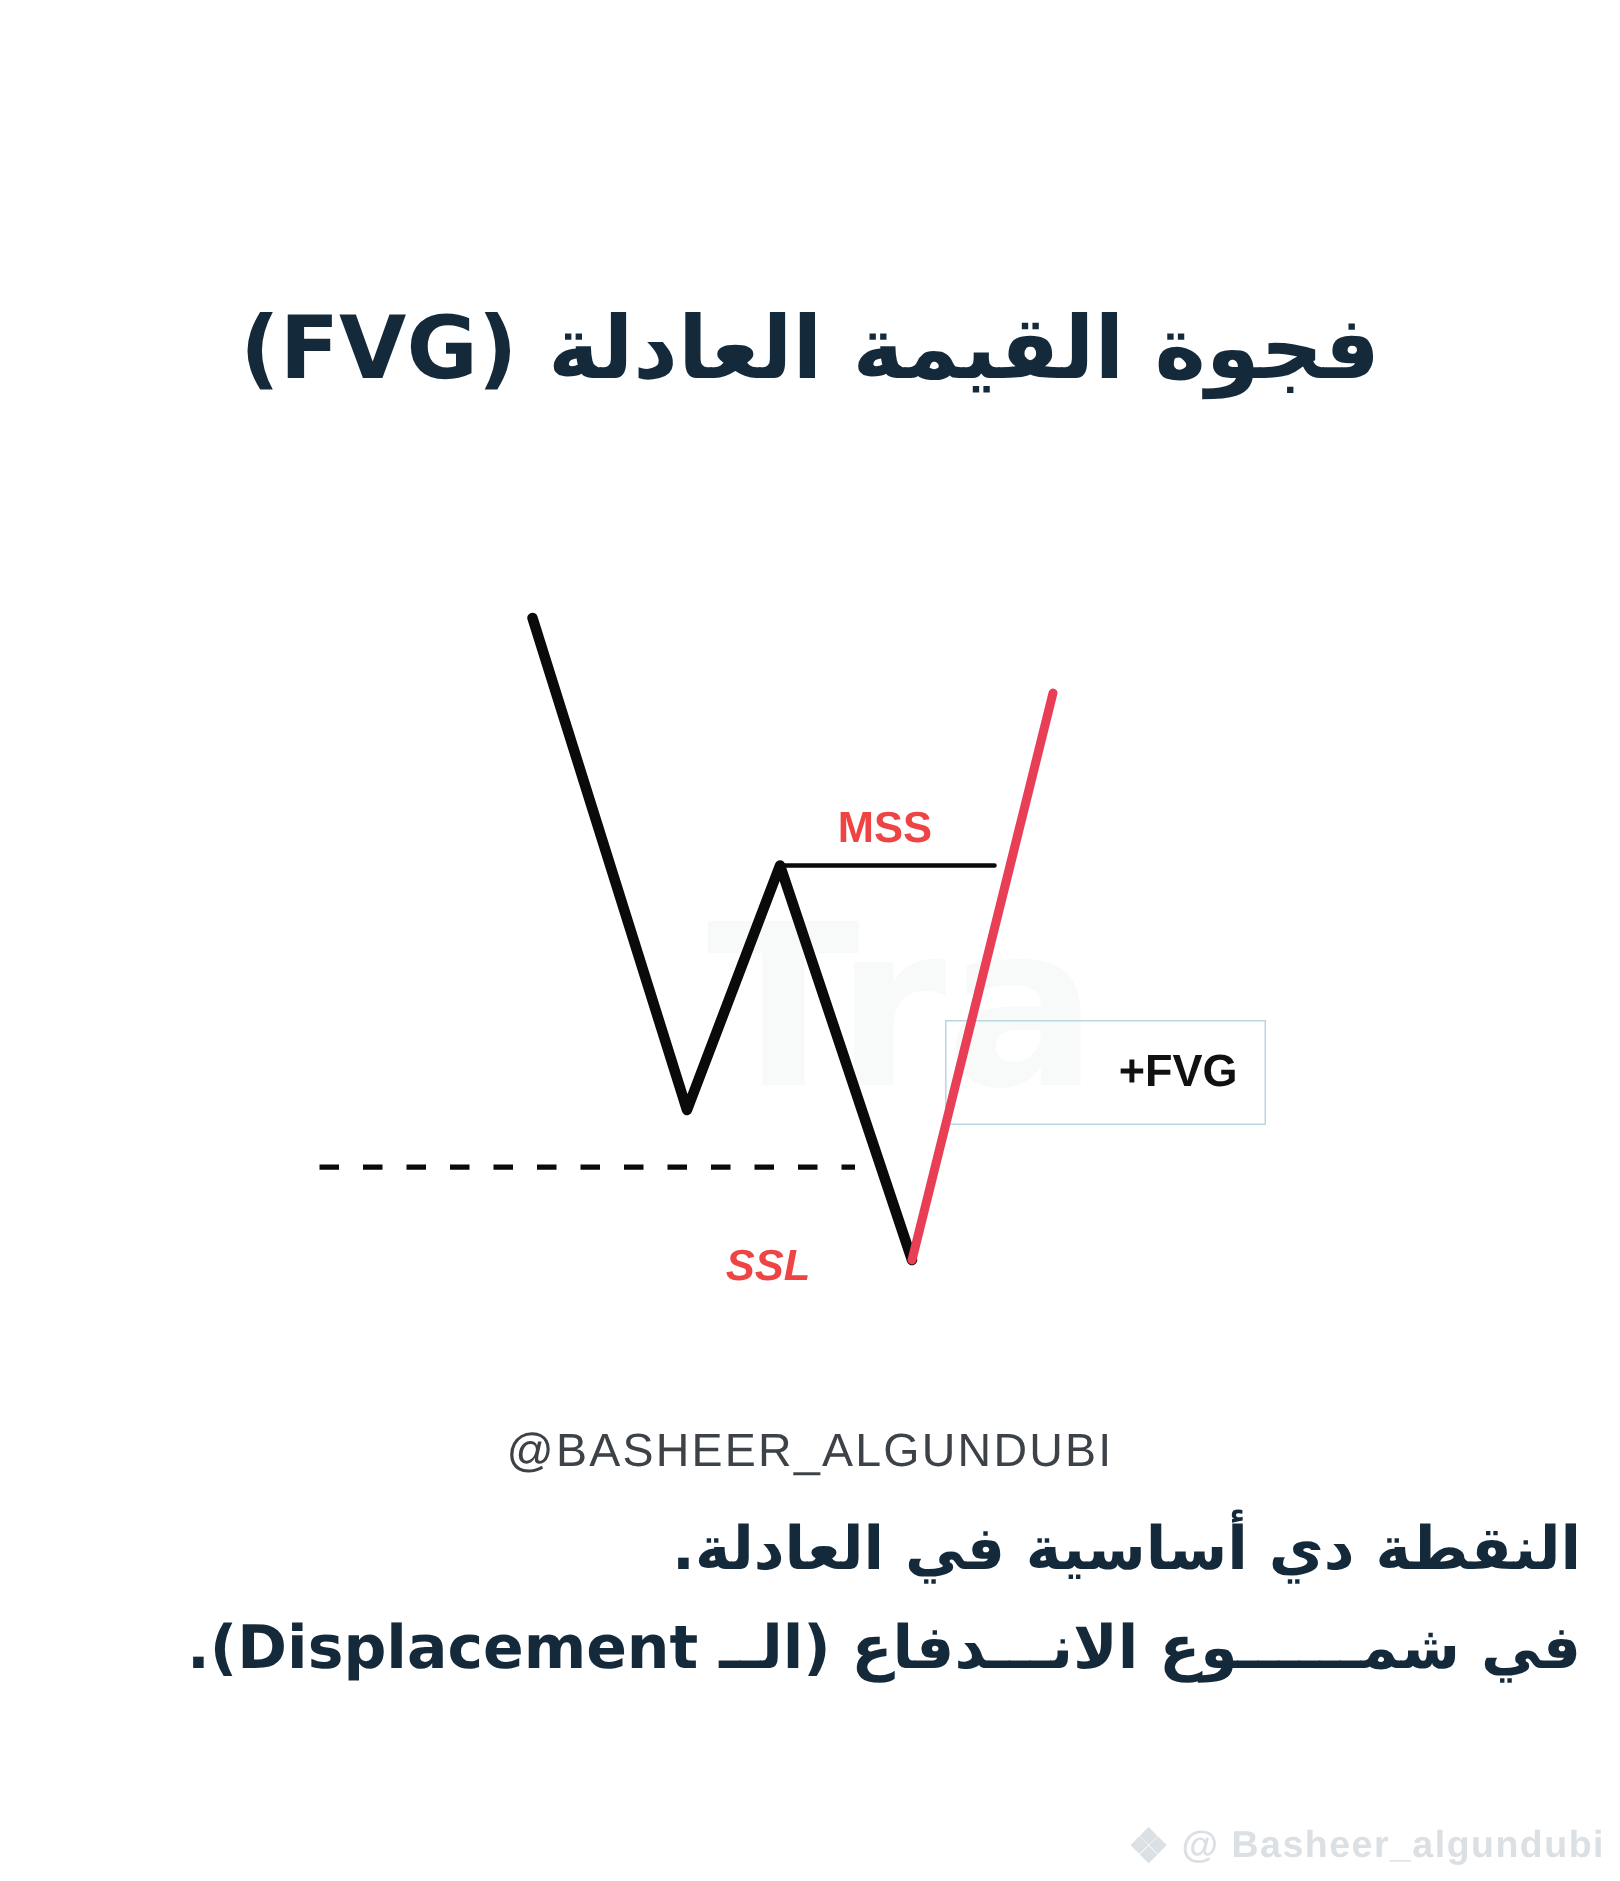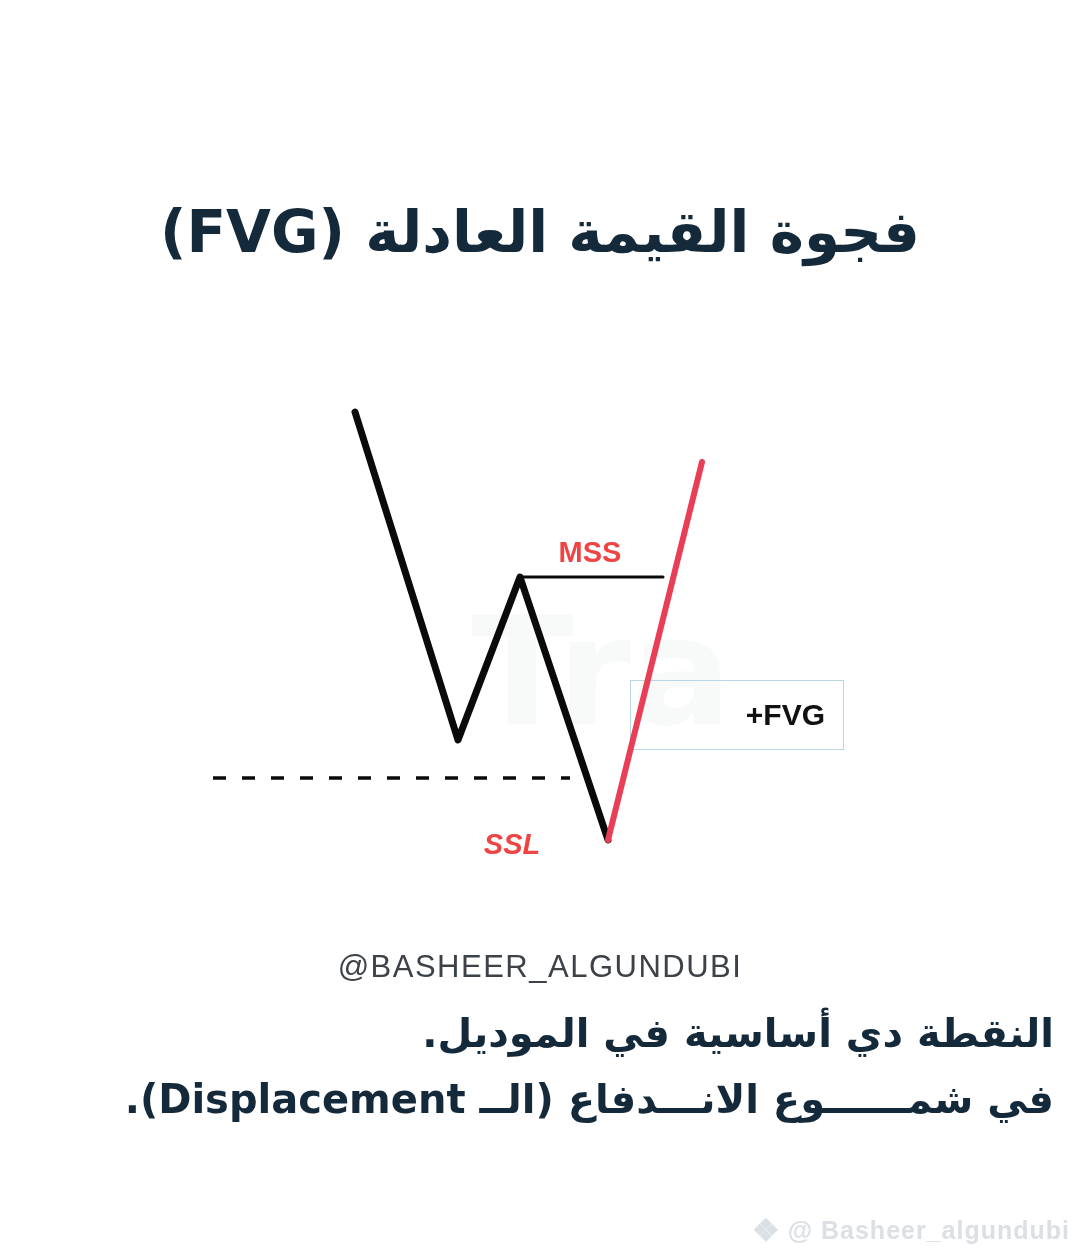--- a/index.html
+++ b/index.html
@@ -123,21 +123,21 @@
       <line id="red-line" stroke="#e83e56" stroke-width="6" stroke-linecap="round" x1="608" y1="840" x2="702" y2="462"></line>
     </svg>
 
     <div class="mss-label">MSS</div>
     <div class="ssl-label">SSL</div>
   </div>
 
   <div class="handle">@BASHEER_ALGUNDUBI</div>
 
   <div class="caption">
-    <div>النقطة دي أساسية في الموديل.</div>
+    <div>النقطة دي أساسية في العادلة.</div>
     <div>في شمــــــوع الانـــدفاع (الــ Displacement).</div>
   </div>
 
   <div class="footer-wm">
     <span class="logo">❖</span>
     <span>@ Basheer_algundubi</span>
   </div>
 
 </div>
 

